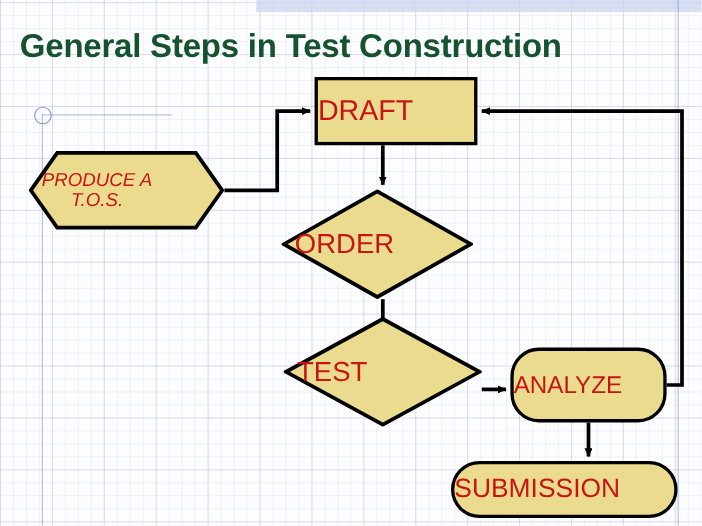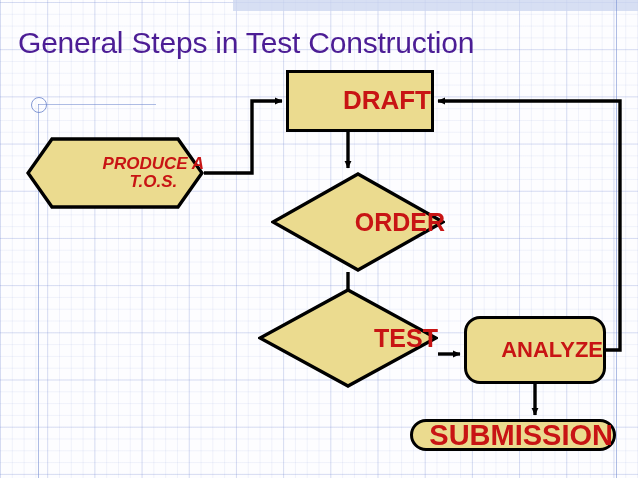--- a/index.html
+++ b/index.html
@@ -75,72 +75,72 @@
     border-radius: 50%;
     background: transparent;
   }
 
   
   #title {
     position: absolute;
     left: 18px;
     top: 26px;
     font-size: 30px;
-    font-weight: normal;
-    color: #4c1d95;
+    font-weight: bold;
+    color: #14532d;
     letter-spacing: -0.2px;
     white-space: nowrap;
   }
 
   
   #wires {
     position: absolute;
     left: 0; top: 0;
     width: 638px;
     height: 478px;
   }
 
   
   .node {
     position: absolute;
     display: flex;
     align-items: center;
-    justify-content: flex-end;
+    justify-content: flex-start;
     text-align: center;
     color: #c81414;
-    font-weight: bold;
+    font-weight: normal;
     line-height: 1.05;
     box-sizing: border-box;
   }
   .node-label { pointer-events: none; }
 
   .rect-node {
     background: #ebdb8f;
     border: 3px solid #000000;
   }
   .rounded-node {
     background: #ebdb8f;
     border: 3px solid #000000;
-    border-radius: 16px;
+    border-radius: 26px;
   }
   .pill-node {
     background: #ebdb8f;
     border: 3px solid #000000;
     border-radius: 999px;
   }
   .poly-node { background: transparent; border: none; }
   .poly-node > svg { position: absolute; left: 0; top: 0; }
   .poly-node > .node-label { position: relative; z-index: 2; margin-left: 12px; }
 
   #node-draft   { left: 286px; top: 70px;  width: 148px; height: 62px;  font-size: 26px; }
   #node-tos     { left: 26px;  top: 137px; width: 178px; height: 72px;  font-size: 17px; font-style: italic; }
-  #node-order   { left: 271px; top: 172px; width: 174px; height: 100px; font-size: 25px; }
+  #node-order   { left: 256px; top: 172px; width: 174px; height: 100px; font-size: 25px; }
   #node-test    { left: 258px; top: 288px; width: 180px; height: 100px; font-size: 25px; }
   #node-analyze { left: 464px; top: 316px; width: 142px; height: 68px;  font-size: 22px; }
-  #node-submission { left: 410px; top: 419px; width: 206px; height: 32px; font-size: 29px; }
+  #node-submission { left: 410px; top: 419px; width: 206px; height: 52px; font-size: 24px; }
 </style>
 </head>
 <body>
 
 <div id="slide">
 
   <div class="bg-grid"></div>
   <div class="bg-band"></div>
   <div class="bg-vline-right"></div>
   <div class="bg-vline-left"></div>

